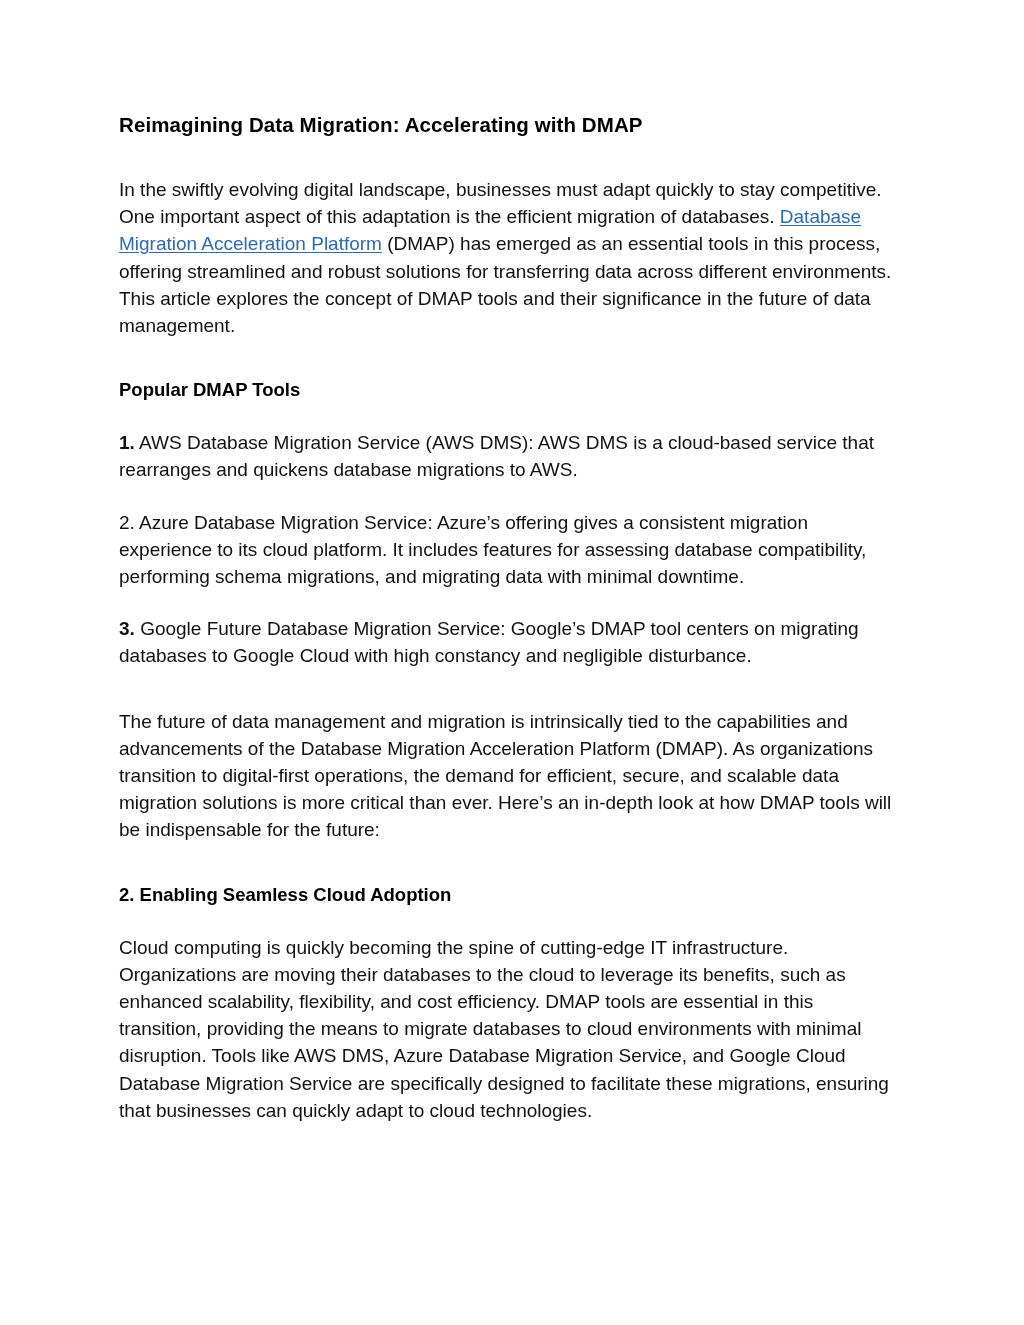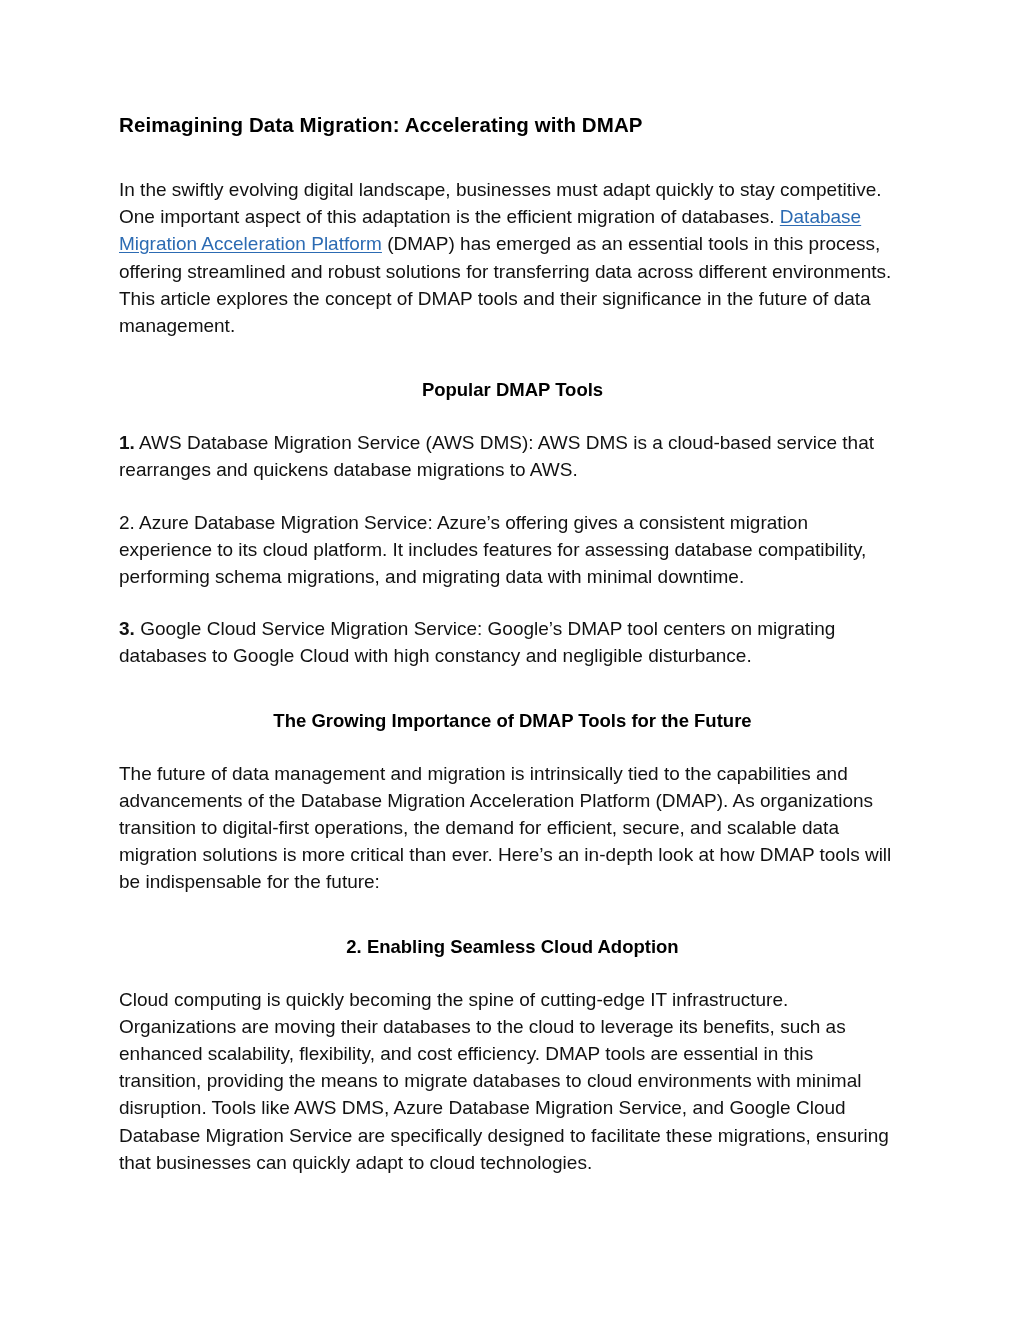--- a/index.html
+++ b/index.html
@@ -34,21 +34,20 @@
     letter-spacing: 0.1px;
     margin: 0 0 38px 0;
     color: #000;
   }
   .section-heading {
     font-size: 18.5px;
     font-weight: bold;
     line-height: 26px;
     margin: 0 0 26px 0;
     color: #000;
-    text-align: center;
   }
   .para {
     font-size: 19px;
     line-height: 27.2px;
     margin: 0 8px 25px 0;
     color: #111;
     text-align: left;
   }
   .para b, .para strong {
     font-weight: normal;
@@ -82,26 +81,25 @@
 
     <p class="para">
       <span class="num-bold">1.</span><span> </span><strong>AWS Database Migration Service (AWS DMS)</strong><span>: AWS DMS is a cloud-based service that rearranges and quickens database migrations to AWS.</span>
     </p>
 
     <p class="para">
       <span class="num-plain">2.</span><span> </span><strong>Azure Database Migration Service</strong><span>: Azure’s offering gives a consistent migration experience to its cloud platform. It includes features for assessing database compatibility, performing schema migrations, and migrating data with minimal downtime.</span>
     </p>
 
     <p class="para">
-      <span class="num-bold">3.</span><span> </span><strong>Google Cloud Service Migration Service</strong><span>: Google’s DMAP tool centers on migrating databases to Google Cloud with high constancy and negligible disturbance.</span>
+      <span class="num-bold">3.</span><span> </span><strong>Google Future Database Migration Service</strong><span>: Google’s DMAP tool centers on migrating databases to Google Cloud with high constancy and negligible disturbance.</span>
     </p>
 
     <div class="spacer-lg"></div>
 
-    <h2 class="section-heading">The Growing Importance of DMAP Tools for the Future</h2>
 
     <p class="para">The future of data management and migration is intrinsically tied to the capabilities and advancements of the Database Migration Acceleration Platform (DMAP). As organizations transition to digital-first operations, the demand for efficient, secure, and scalable data migration solutions is more critical than ever. Here’s an in-depth look at how DMAP tools will be indispensable for the future:</p>
 
     <div class="spacer-lg"></div>
 
     <h2 class="section-heading">2. Enabling Seamless Cloud Adoption</h2>
 
     <p class="para">Cloud computing is quickly becoming the spine of cutting-edge IT infrastructure. Organizations are moving their databases to the cloud to leverage its benefits, such as enhanced scalability, flexibility, and cost efficiency. DMAP tools are essential in this transition, providing the means to migrate databases to cloud environments with minimal disruption. Tools like AWS DMS, Azure Database Migration Service, and Google Cloud Database Migration Service are specifically designed to facilitate these migrations, ensuring that businesses can quickly adapt to cloud technologies.</p>
 
   </div>

